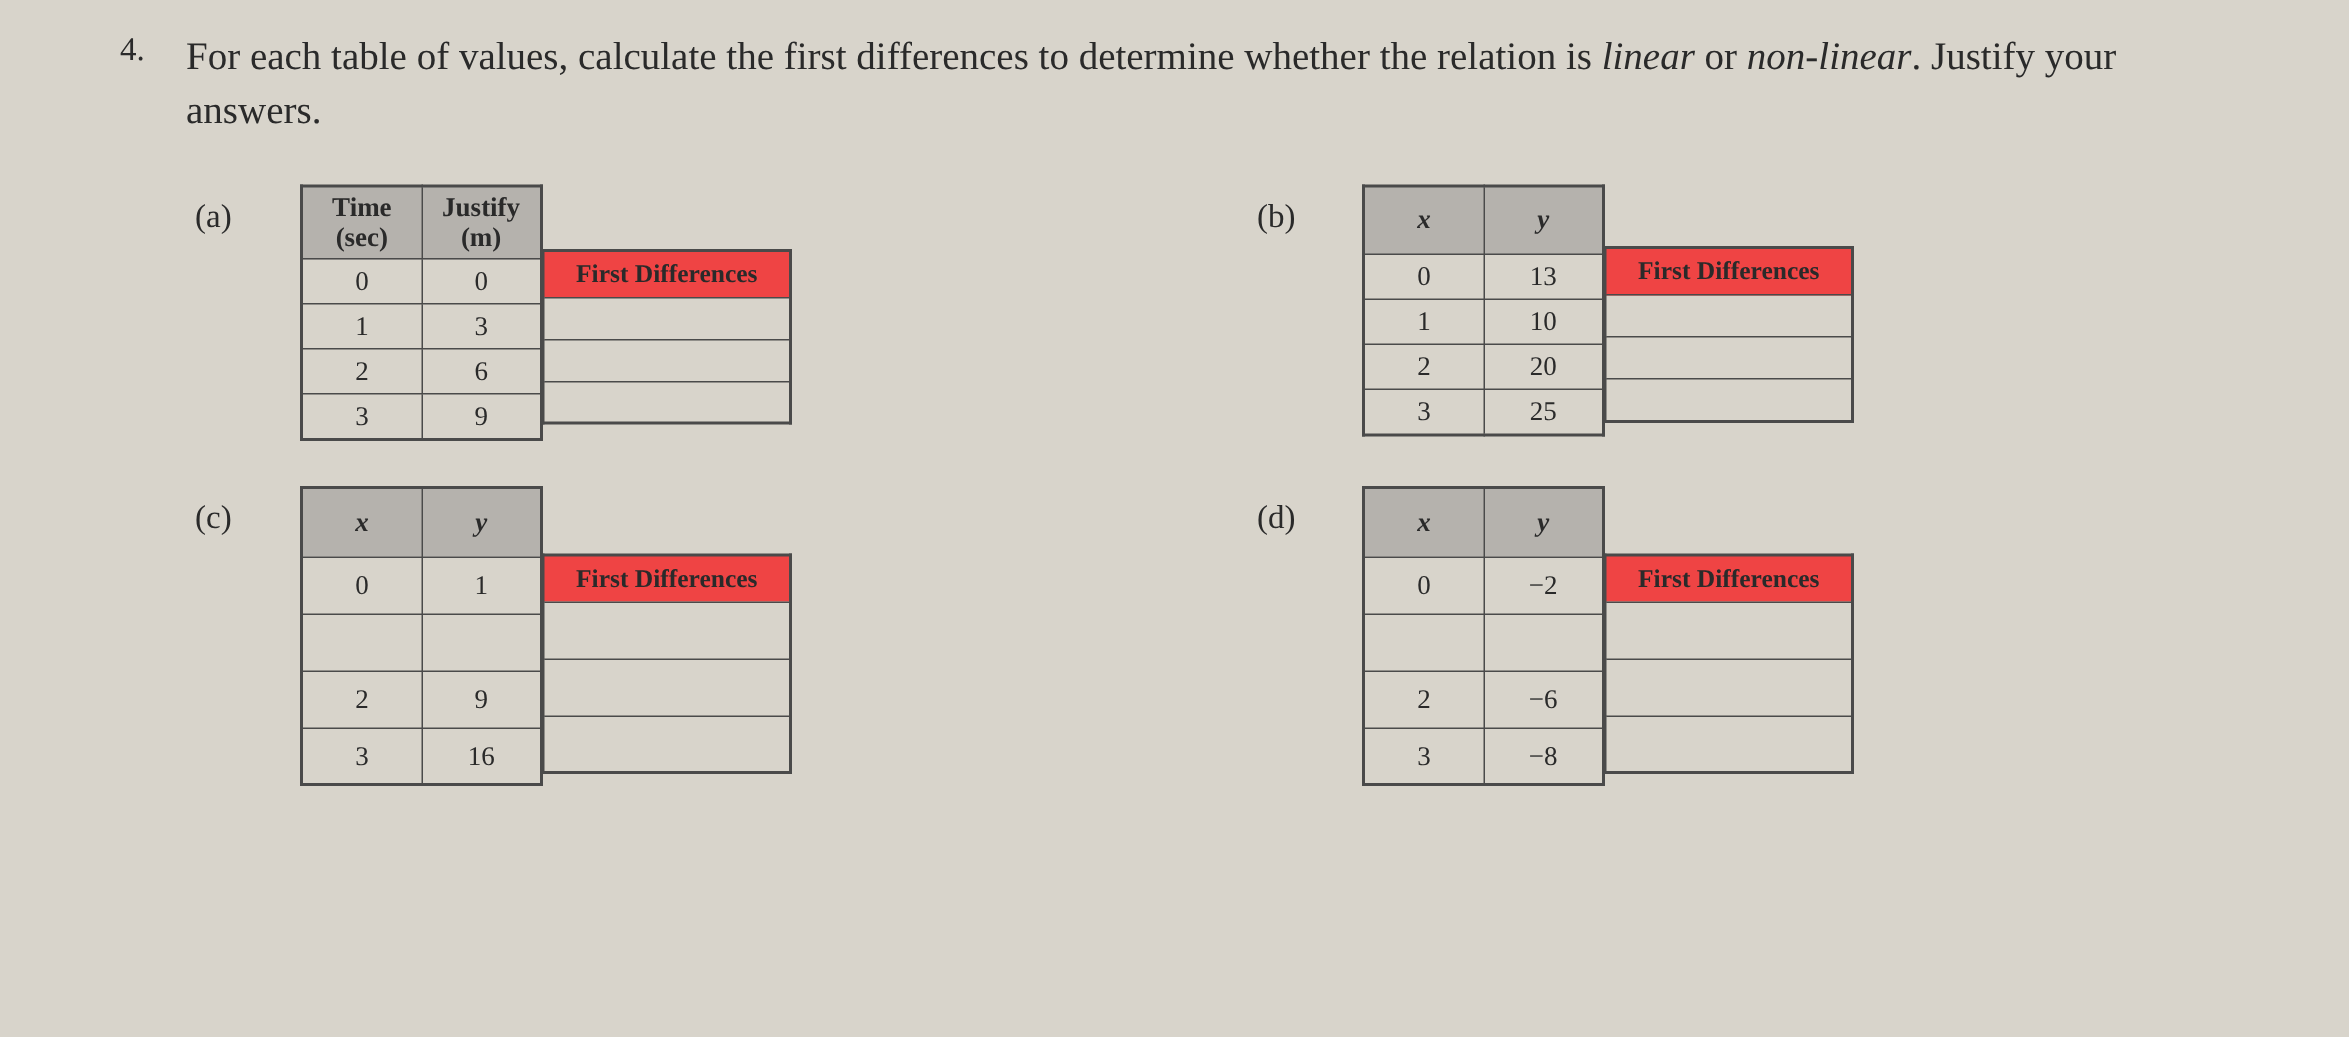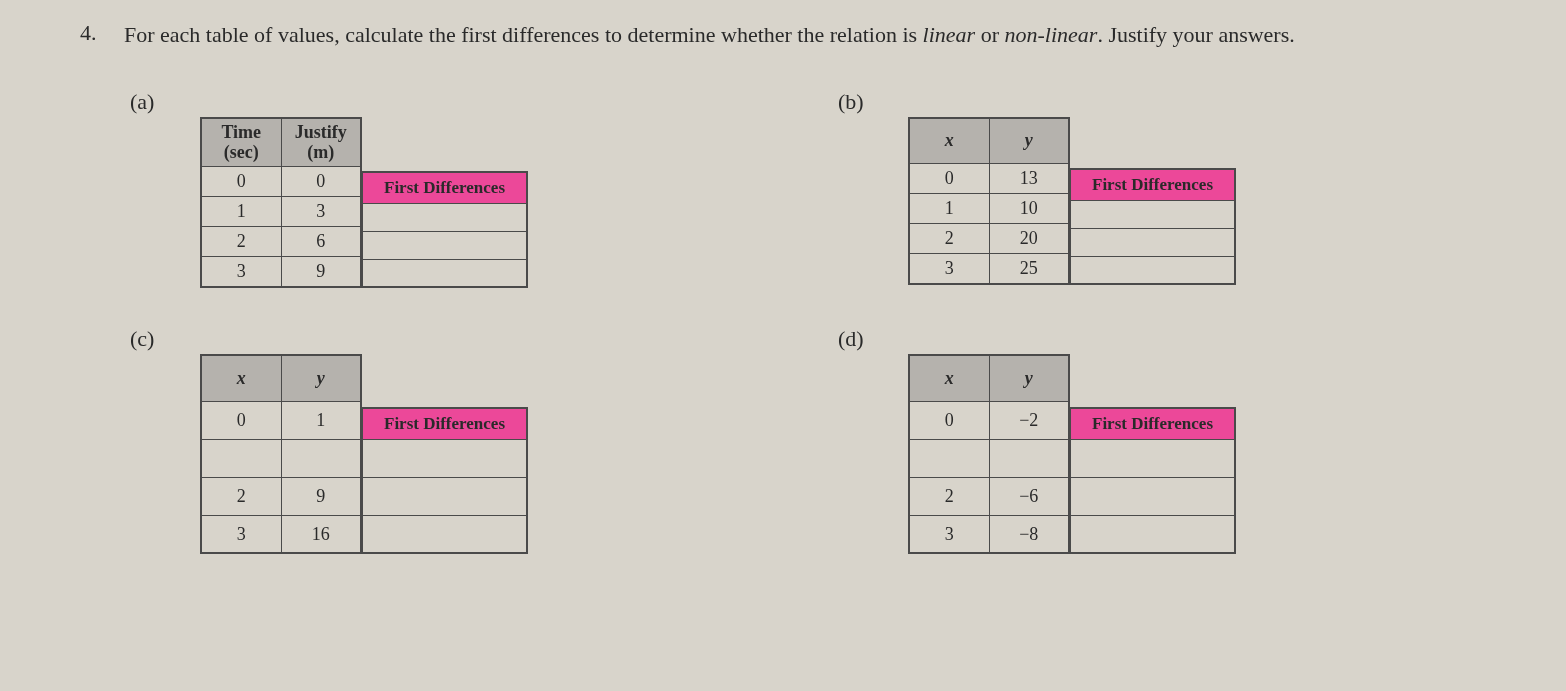--- a/index.html
+++ b/index.html
@@ -15,21 +15,21 @@
       display: flex;
       align-items: flex-start;
       gap: 20px;
       margin-bottom: 30px;
     }
     .q-number {
       font-size: 22px;
       min-width: 24px;
     }
     .q-text {
-      font-size: 22px;
+      font-size: 26px;
       line-height: 1.4;
     }
     .italic { font-style: italic; }
     .parts {
       display: grid;
       grid-template-columns: 1fr 1fr;
       gap: 30px 60px;
       padding-left: 50px;
     }
     .part {
@@ -37,22 +37,21 @@
       align-items: flex-start;
       gap: 40px;
     }
     .part-label {
       font-size: 22px;
       min-width: 30px;
       margin-top: 8px;
     }
     .table-wrap {
       display: flex;
-      align-items: flex-end;
-      margin-top: 36px;
+      align-items: center;
     }
     table.data {
       border-collapse: collapse;
       border: 2px solid #4a4a4a;
     }
     table.data th, table.data td {
       border: 1px solid #4a4a4a;
       text-align: center;
       font-size: 18px;
       padding: 4px 0;
@@ -66,21 +65,21 @@
     table.data .header-plain {
       font-style: normal;
     }
     table.diff {
       border-collapse: collapse;
       border: 2px solid #4a4a4a;
       margin-top: 14px;
       margin-left: -1px;
     }
     table.diff th {
-      background: #ec4899;
+      background: #ef4444;
       font-weight: bold;
       font-size: 17px;
       padding: 5px 8px;
       border: 1px solid #4a4a4a;
     }
     table.diff td {
       border: 1px solid #4a4a4a;
       height: 28px;
       min-width: 165px;
     }

